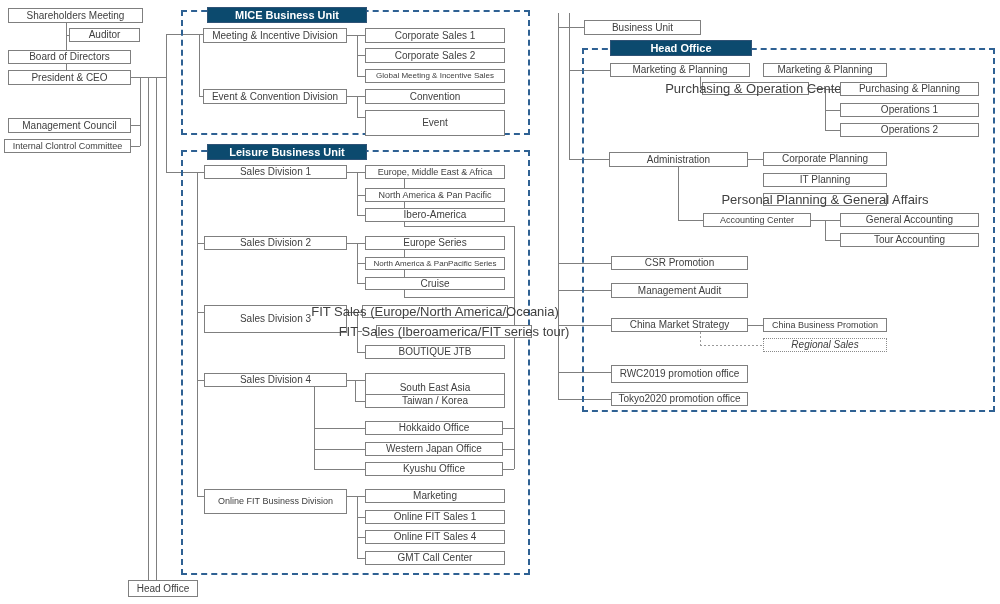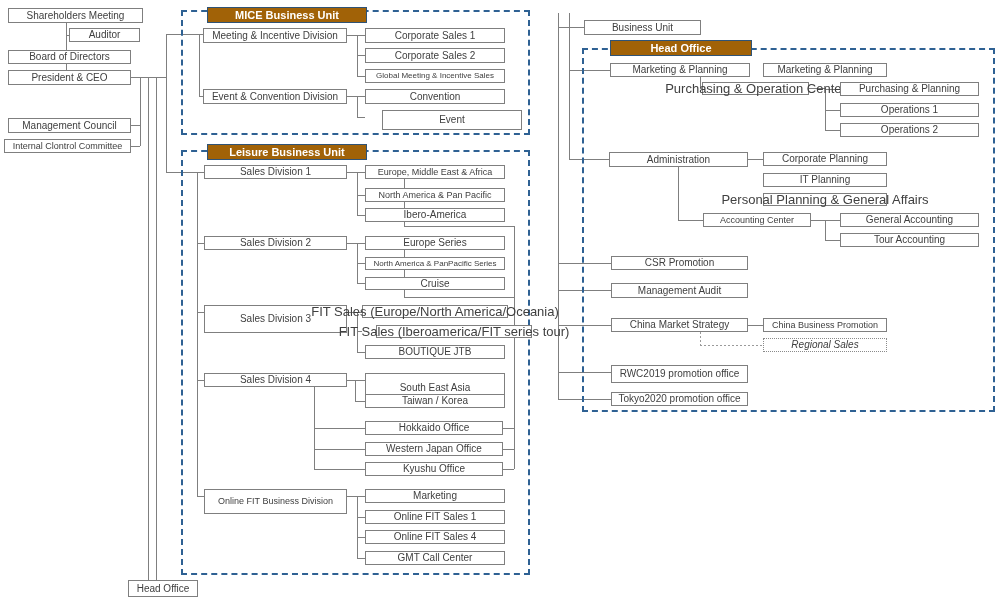--- a/index.html
+++ b/index.html
@@ -7,21 +7,21 @@
          font-family:"Liberation Sans",sans-serif;overflow:hidden;}
   #wires{position:absolute;left:0;top:0;z-index:0;}
   .frame{position:absolute;border:2px dashed #2e6193;box-sizing:border-box;z-index:1;background:transparent;}
   .box{position:absolute;background:#ffffff;border:1px solid #7f7f7f;box-sizing:border-box;
        display:flex;align-items:center;justify-content:center;text-align:center;
        font-size:10px;color:#404040;white-space:nowrap;z-index:2;line-height:1;}
   .f9{font-size:9px;}
   .f8{font-size:8px;}
   .f7{font-size:13px;}
   .dotted{border:1px dotted #8a8a8a;font-style:italic;}
-  .hdr{position:absolute;background:#a16207;border:1px solid #2f5376;box-sizing:border-box;
+  .hdr{position:absolute;background:#0c4a6e;border:1px solid #2f5376;box-sizing:border-box;
        display:flex;align-items:center;justify-content:center;color:#ffffff;
        font-size:11px;font-weight:bold;z-index:3;white-space:nowrap;line-height:1;}
 </style>
 </head>
 <body>
 
 <div id="stage">
 
   <svg id="wires" width="1000" height="604">
     <g stroke="#7f7f7f" stroke-width="1" shape-rendering="crispEdges">
@@ -140,21 +140,21 @@
   <div class="box f9" style="left:4px;top:139px;width:127px;height:14px">Internal Clontrol Committee</div>
   <div class="box" style="left:128px;top:580px;width:70px;height:17px">Head Office</div>
 
   <div class="hdr" style="left:207px;top:7px;width:160px;height:16px">MICE Business Unit</div>
   <div class="box" style="left:203px;top:28px;width:144px;height:15px">Meeting &amp; Incentive Division</div>
   <div class="box" style="left:365px;top:28px;width:140px;height:15px">Corporate Sales 1</div>
   <div class="box" style="left:365px;top:48px;width:140px;height:15px">Corporate Sales 2</div>
   <div class="box f8" style="left:365px;top:69px;width:140px;height:14px">Global Meeting &amp; Incentive Sales</div>
   <div class="box" style="left:203px;top:89px;width:144px;height:15px">Event &amp; Convention Division</div>
   <div class="box" style="left:365px;top:89px;width:140px;height:15px">Convention</div>
-  <div class="box" style="left:382px;top:110px;width:140px;height:20px">Event</div>
+  <div class="box" style="left:365px;top:110px;width:140px;height:26px">Event</div>
 
   <div class="hdr" style="left:207px;top:144px;width:160px;height:16px">Leisure Business Unit</div>
   <div class="box" style="left:204px;top:165px;width:143px;height:14px">Sales Division 1</div>
   <div class="box f9" style="left:365px;top:165px;width:140px;height:14px">Europe, Middle East &amp; Africa</div>
   <div class="box f9" style="left:365px;top:188px;width:140px;height:14px">North America &amp; Pan Pacific</div>
   <div class="box" style="left:365px;top:208px;width:140px;height:14px">Ibero-America</div>
   <div class="box" style="left:204px;top:236px;width:143px;height:14px">Sales Division 2</div>
   <div class="box" style="left:365px;top:236px;width:140px;height:14px">Europe Series</div>
   <div class="box f8" style="left:365px;top:257px;width:140px;height:13px">North America &amp; PanPacific Series</div>
   <div class="box" style="left:365px;top:277px;width:140px;height:13px">Cruise</div>

